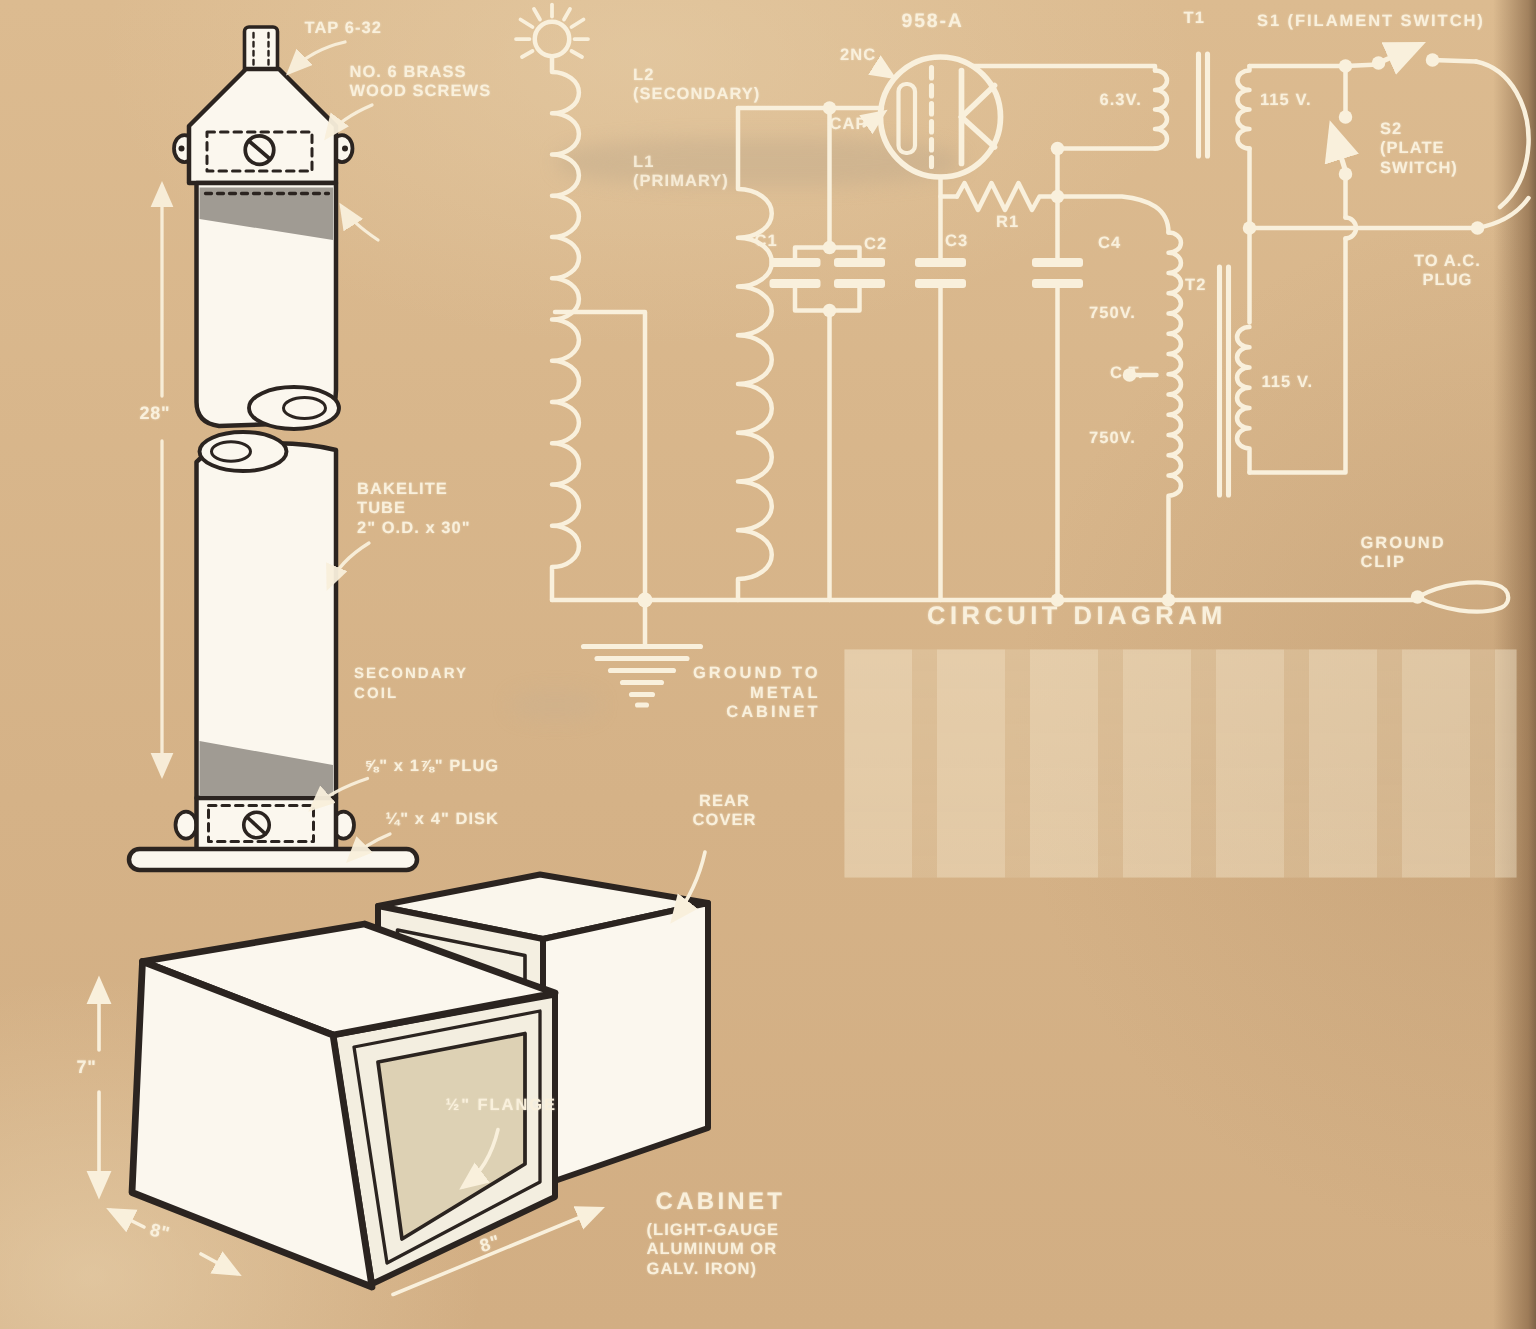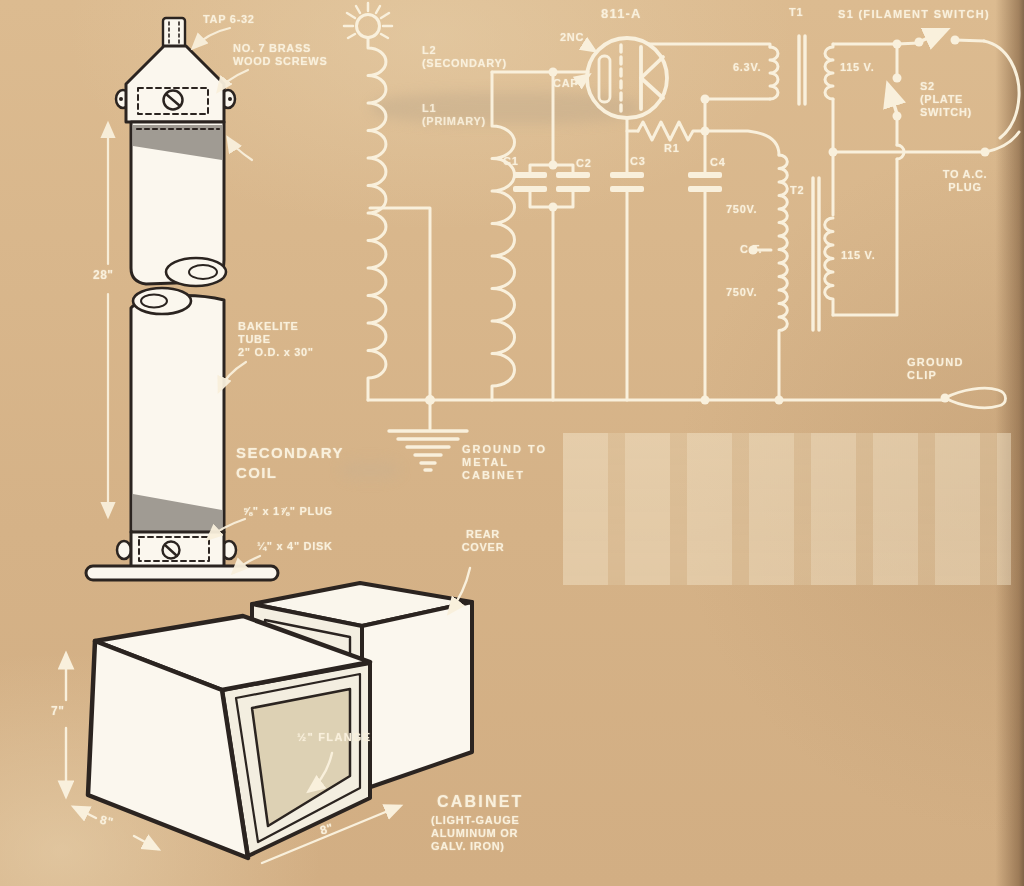--- a/index.html
+++ b/index.html
@@ -21,23 +21,23 @@
       linear-gradient(rgba(245,233,207,.5), rgba(241,227,199,.4));
     opacity:.55;
   }
   svg.art{position:absolute;left:0;top:0;}
   .lbl{
     position:absolute;color:#f9f0dc;font-weight:700;font-size:11px;
     line-height:1.2;letter-spacing:.7px;white-space:pre-line;
     text-shadow:0 0 1.5px rgba(252,244,226,.55);
   }
   .ls1{letter-spacing:1.3px;}
-  .ls2{letter-spacing:2px;}
+  .ls2{letter-spacing:2px;text-align:right;}
   .mid13{font-size:13px;letter-spacing:1.2px;}
-  .big15{font-size:15px;letter-spacing:1.4px;line-height:1.3;}
+  .big15{font-size:10px;letter-spacing:1.4px;line-height:1.3;}
   .cab16{font-size:16px;letter-spacing:2.2px;}
   .title17{font-size:17px;letter-spacing:3px;}
   .dim{font-size:12px;letter-spacing:.5px;}
   .ctr{text-align:center;}
   .r-pos{transform:rotate(14deg);}
   .r-neg{transform:rotate(-17deg);}
   .faded{opacity:.92;}
 </style>
 </head>
 <body>
@@ -244,59 +244,60 @@
         <circle cx="897" cy="78" r="4.5"></circle>
           <circle cx="897" cy="116" r="4.5"></circle>
         <circle cx="753" cy="250" r="4.5"></circle>
           <circle cx="430" cy="400" r="5"></circle>
         <circle cx="945" cy="398" r="4.5"></circle>
       </g>
     </g>
   </svg>
 
   <div class="lbl" style="left:203px;top:13px;">TAP 6-32</div>
-  <div class="lbl" style="left:233px;top:42px;">NO. 7 BRASS
+  <div class="lbl" style="left:233px;top:42px;">NO. 6 BRASS
 WOOD SCREWS</div>
   <div class="lbl" style="left:238px;top:320px;">BAKELITE
 TUBE
 2" O.D. x 30"</div>
   <div class="lbl big15" style="left:236px;top:443px;">SECONDARY
 COIL</div>
   <div class="lbl" style="left:243px;top:505px;">⅝" x 1⅞" PLUG</div>
   <div class="lbl" style="left:257px;top:540px;">¼" x 4" DISK</div>
   <div class="lbl dim" style="left:93px;top:268px;">28"</div>
 
   <div class="lbl" style="left:374px;top:44px;margin-left:48px;">L2
 (SECONDARY)</div>
   <div class="lbl faded" style="left:398px;top:102px;margin-left:24px;">L1
 (PRIMARY)</div>
-  <div class="lbl mid13" style="left:601px;top:6px;">811-A</div>
+  <div class="lbl mid13" style="left:601px;top:6px;">958-A</div>
   <div class="lbl" style="left:560px;top:31px;">2NC</div>
   <div class="lbl" style="left:553px;top:77px;">CAP</div>
   <div class="lbl" style="left:503px;top:155px;">C1</div>
   <div class="lbl" style="left:576px;top:157px;">C2</div>
   <div class="lbl" style="left:630px;top:155px;">C3</div>
-  <div class="lbl" style="left:710px;top:156px;">C4</div>
+  <div class="lbl" style="left:732px;top:156px;">C4</div>
   <div class="lbl" style="left:652px;top:142px;padding-left:12px;">R1</div>
   <div class="lbl" style="left:789px;top:6px;">T1</div>
   <div class="lbl" style="left:733px;top:61px;text-align:right;">6.3V.</div>
   <div class="lbl" style="left:840px;top:61px;">115 V.</div>
   <div class="lbl ls1" style="left:838px;top:8px;">S1 (FILAMENT SWITCH)</div>
   <div class="lbl" style="left:920px;top:80px;">S2
 (PLATE
 SWITCH)</div>
   <div class="lbl ctr" style="left:936px;top:168px;width:58px;">TO A.C.
 PLUG</div>
   <div class="lbl" style="left:790px;top:184px;">T2</div>
   <div class="lbl" style="left:726px;top:203px;">750V.</div>
   <div class="lbl" style="left:740px;top:243px;">C.T.</div>
   <div class="lbl" style="left:726px;top:286px;">750V.</div>
   <div class="lbl" style="left:841px;top:249px;">115 V.</div>
   <div class="lbl ls1" style="left:907px;top:356px;">GROUND
 CLIP</div>
+  <div class="lbl title17" style="left:618px;top:401px;">CIRCUIT DIAGRAM</div>
   <div class="lbl ls2" style="left:462px;top:443px;">GROUND TO
 METAL
 CABINET</div>
 
   <div class="lbl ctr" style="left:452px;top:528px;width:62px;">REAR
 COVER</div>
   <div class="lbl ls1" style="left:297px;top:731px;">½" FLANGE</div>
   <div class="lbl cab16" style="left:437px;top:792px;">CABINET</div>
   <div class="lbl" style="left:431px;top:814px;">(LIGHT-GAUGE
 ALUMINUM OR

